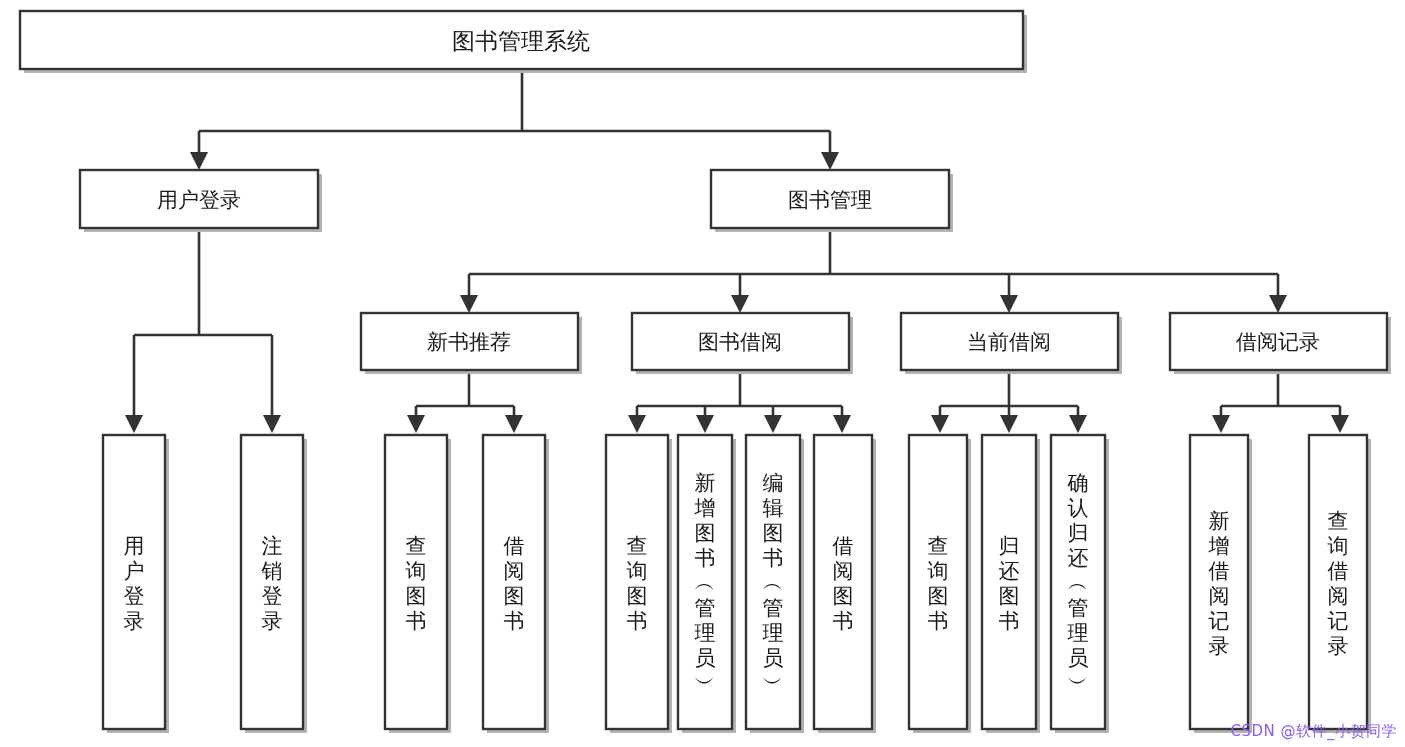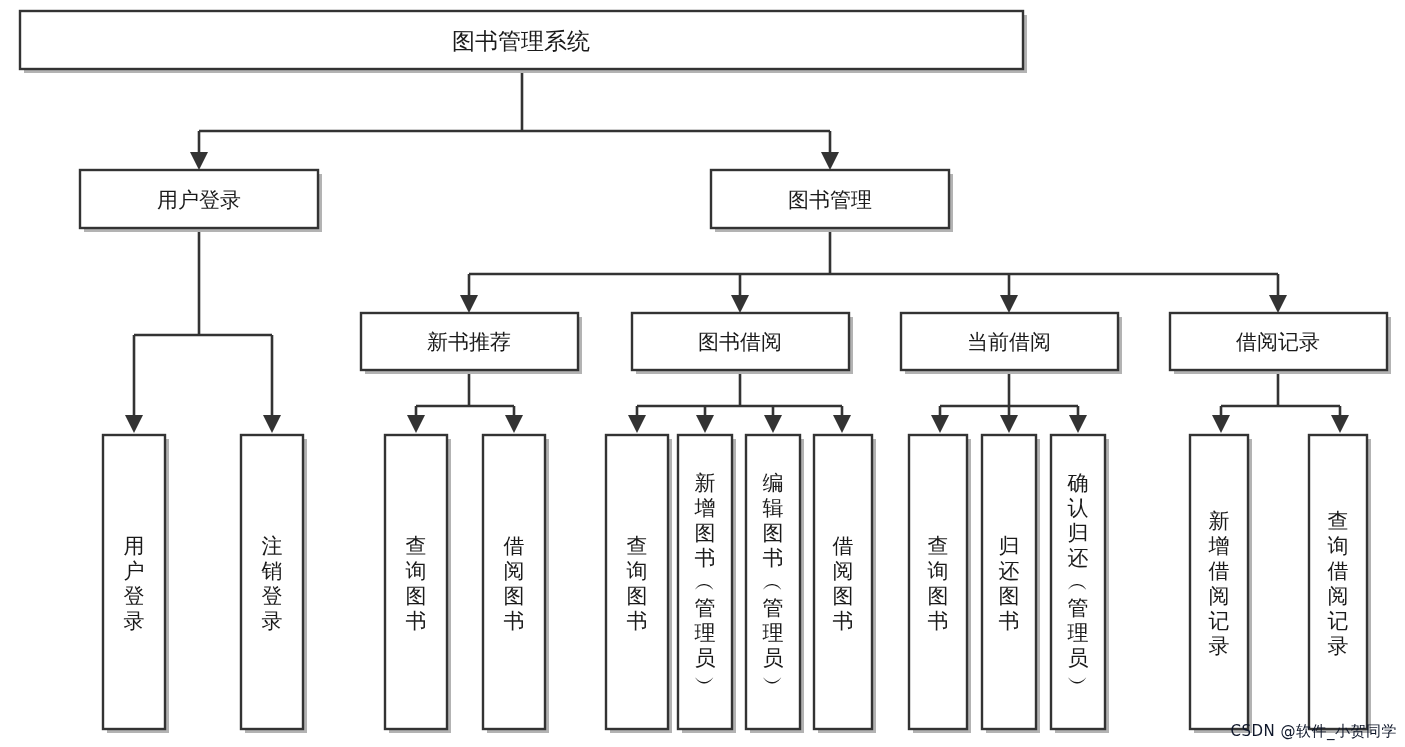--- a/index.html
+++ b/index.html
@@ -48,21 +48,21 @@
     stroke-width: 2.6;
     fill: none;
     stroke-linecap: butt;
   }
   .arrow-head { fill: #333333; }
   .watermark {
     position: absolute;
     right: 8px;
     bottom: 6px;
     font-size: 15px;
-    color: #0f172a;
+    color: #8b5cf6;
     font-family: "DejaVu Sans", "Liberation Sans", sans-serif;
     white-space: nowrap;
     letter-spacing: 0.5px;
   }
 </style>
 </head>
 <body>
 
 <div id="diagram-root">
 

